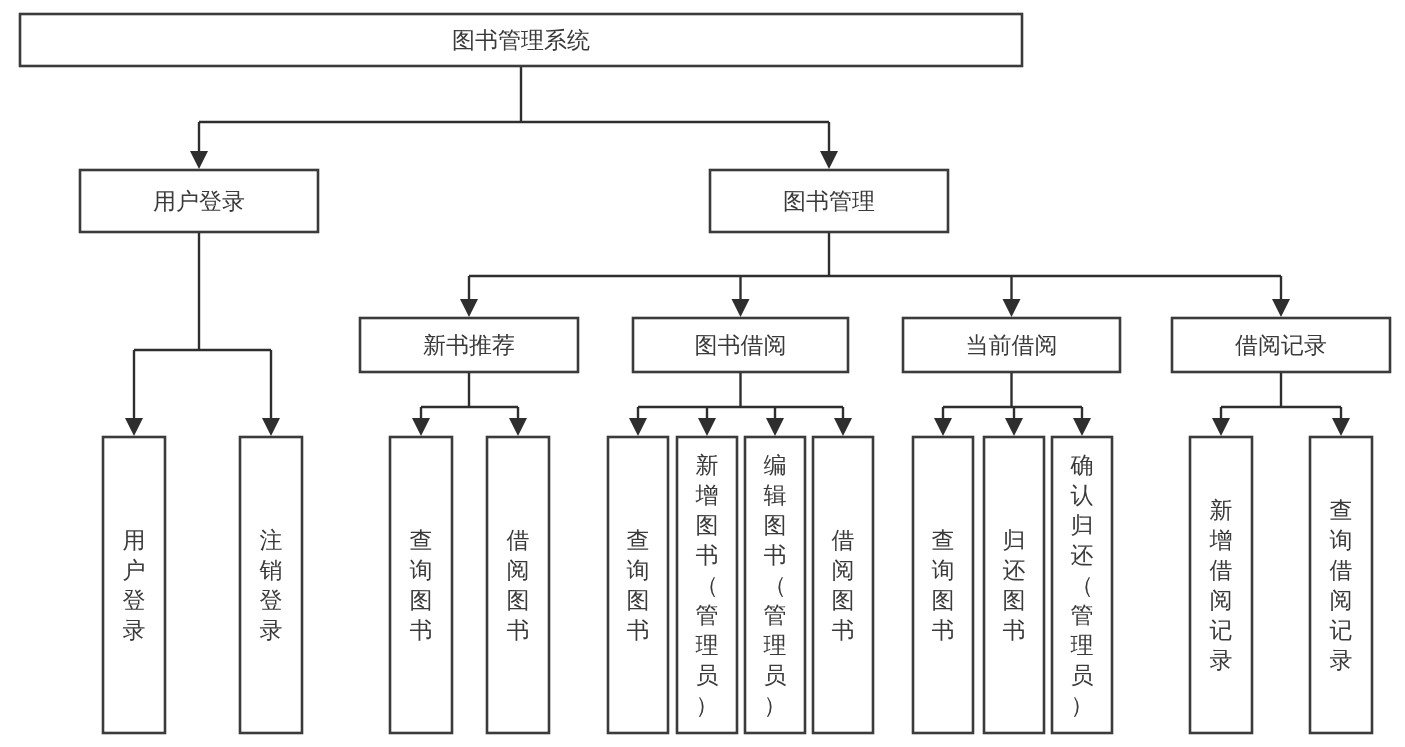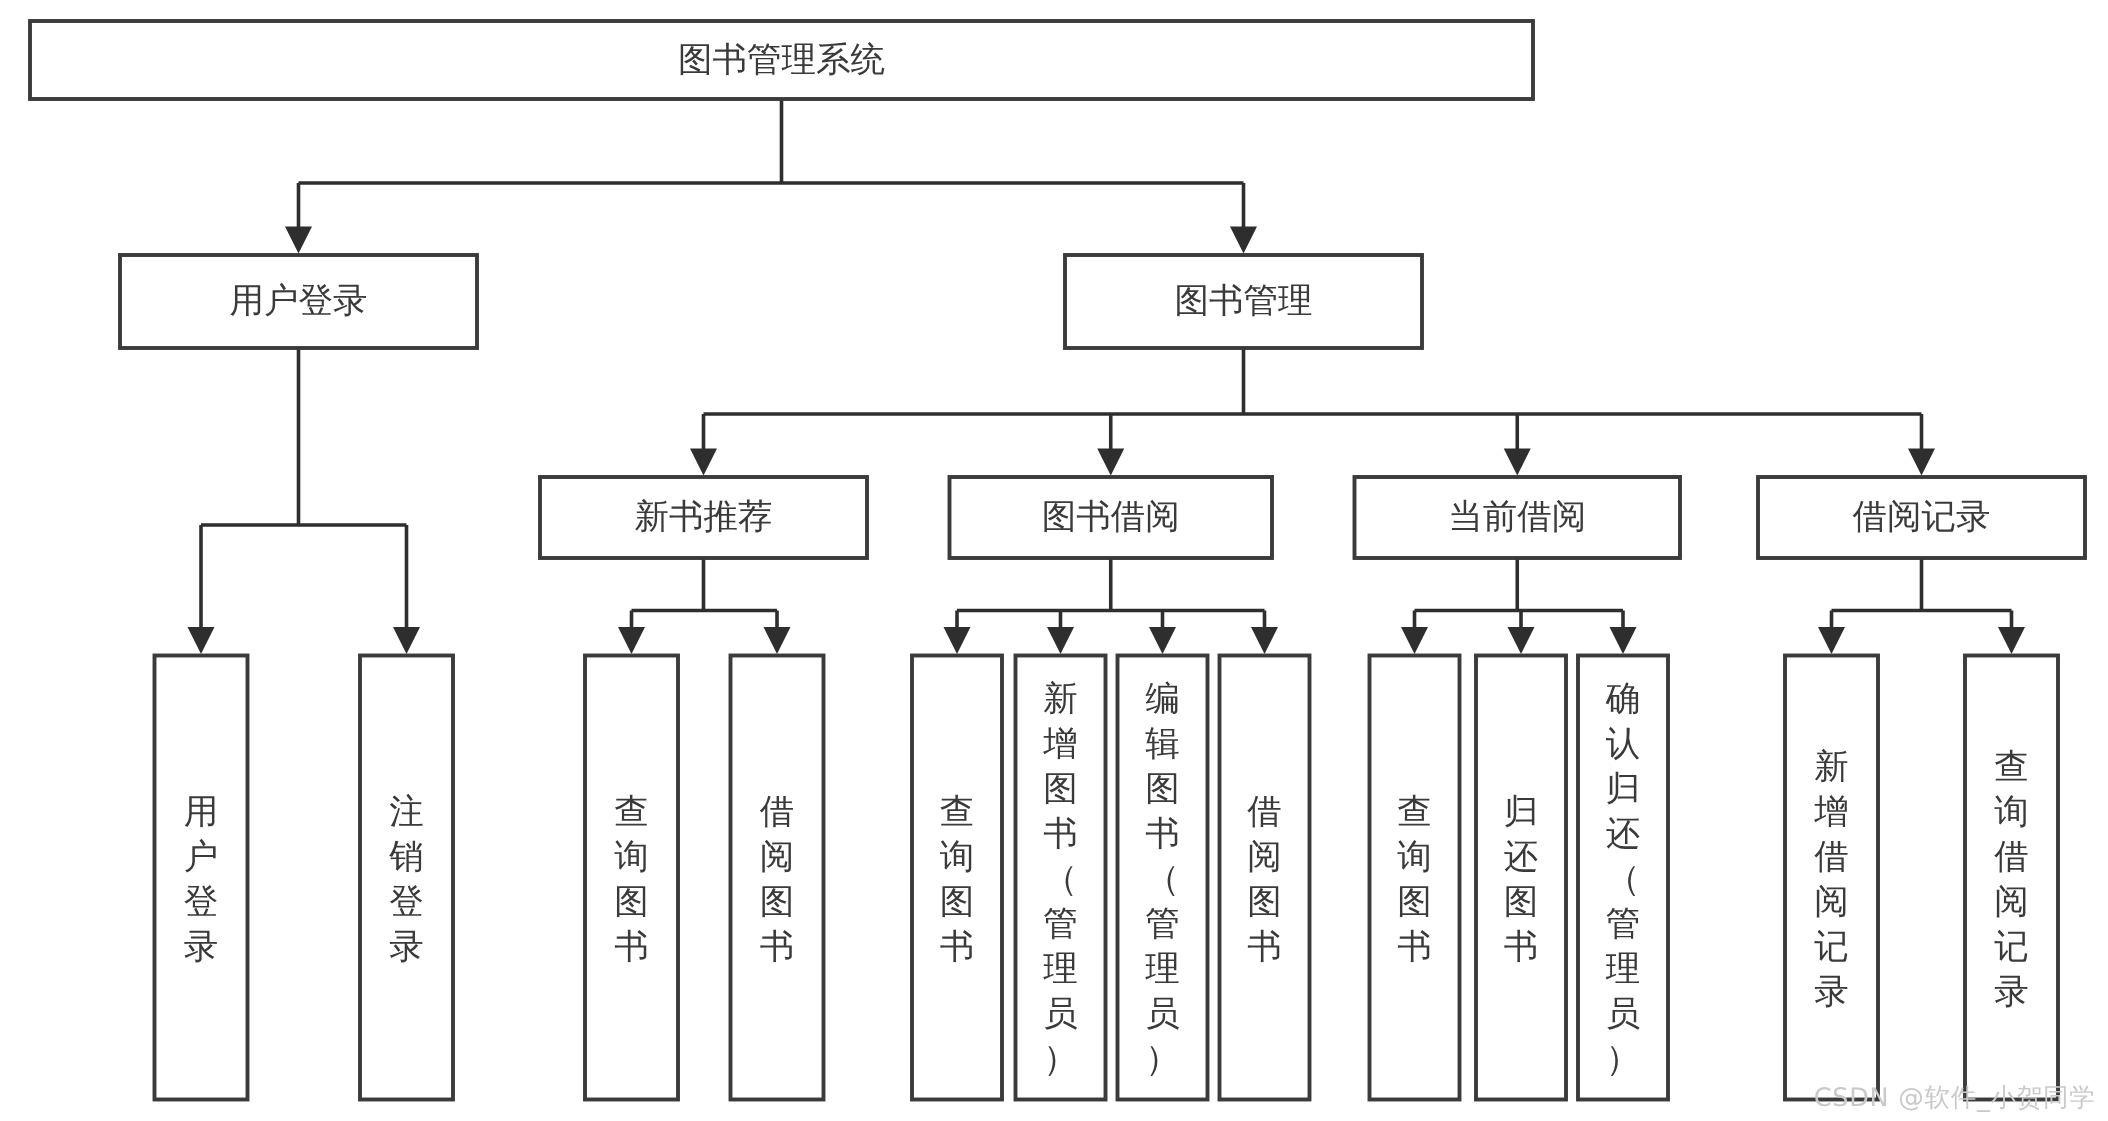--- a/index.html
+++ b/index.html
@@ -199,14 +199,13 @@
         <g>
           <rect x="1190" y="437" width="62" height="296" class="node-box"></rect>
           <text x="1221" class="node-label-vert"><tspan x="1221" y="518.4">新</tspan><tspan x="1221" y="548.4">增</tspan><tspan x="1221" y="578.4">借</tspan><tspan x="1221" y="608.4">阅</tspan><tspan x="1221" y="638.4">记</tspan><tspan x="1221" y="668.4">录</tspan></text>
         </g>
         <g>
           <rect x="1310" y="437" width="62" height="296" class="node-box"></rect>
           <text x="1341" class="node-label-vert"><tspan x="1341" y="518.4">查</tspan><tspan x="1341" y="548.4">询</tspan><tspan x="1341" y="578.4">借</tspan><tspan x="1341" y="608.4">阅</tspan><tspan x="1341" y="638.4">记</tspan><tspan x="1341" y="668.4">录</tspan></text>
         </g>
       </g>
   </svg>
-  <div class="watermark">CSDN @软件_小贺同学</div>
 </div>
 
 </body></html>

